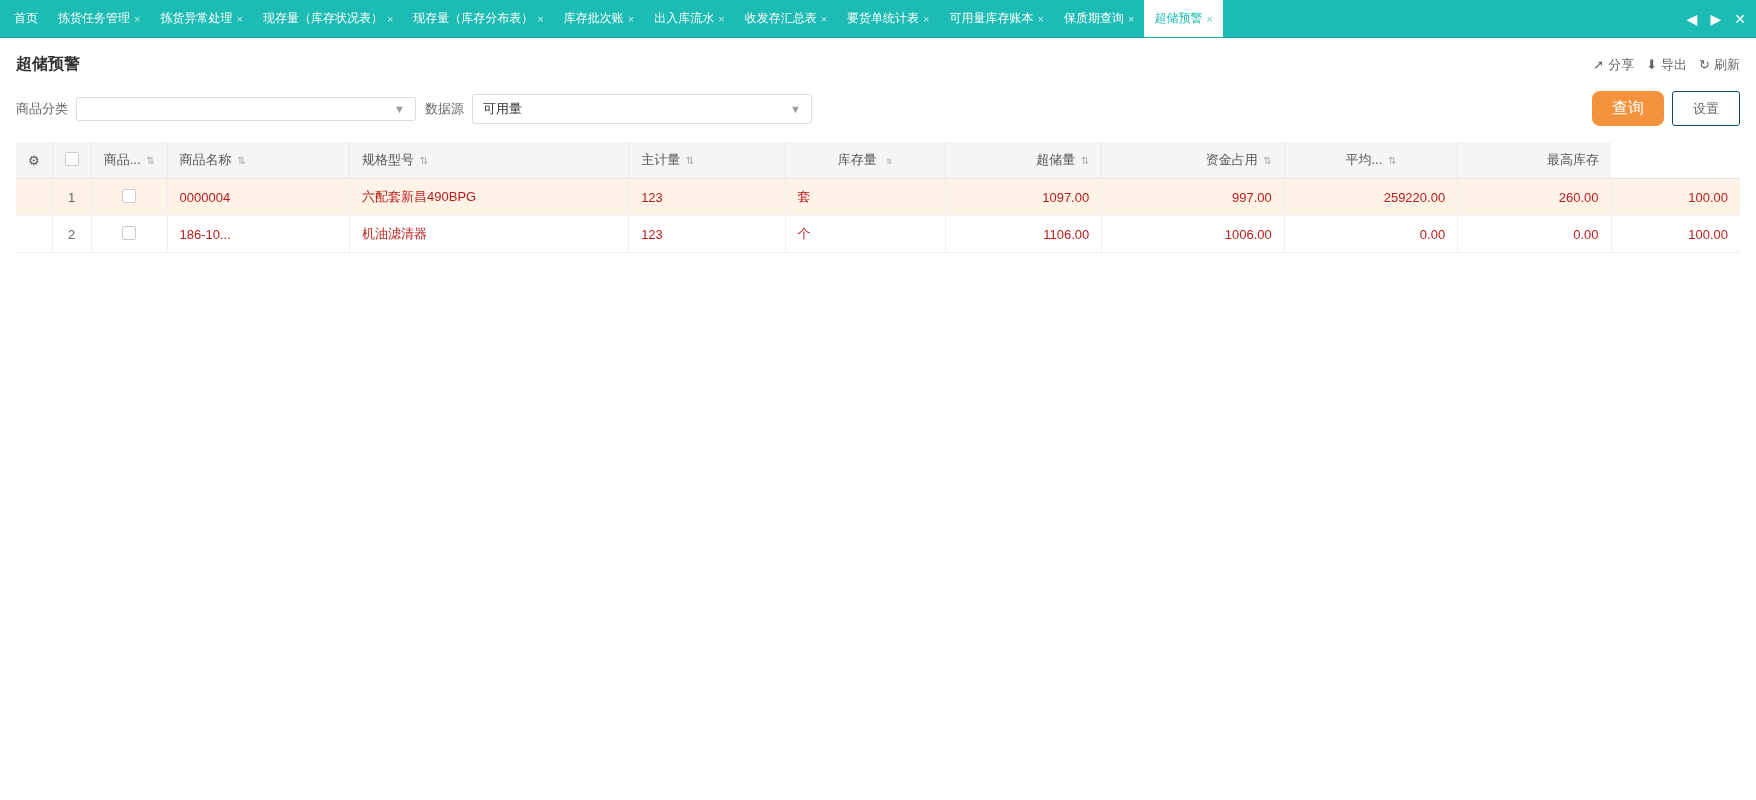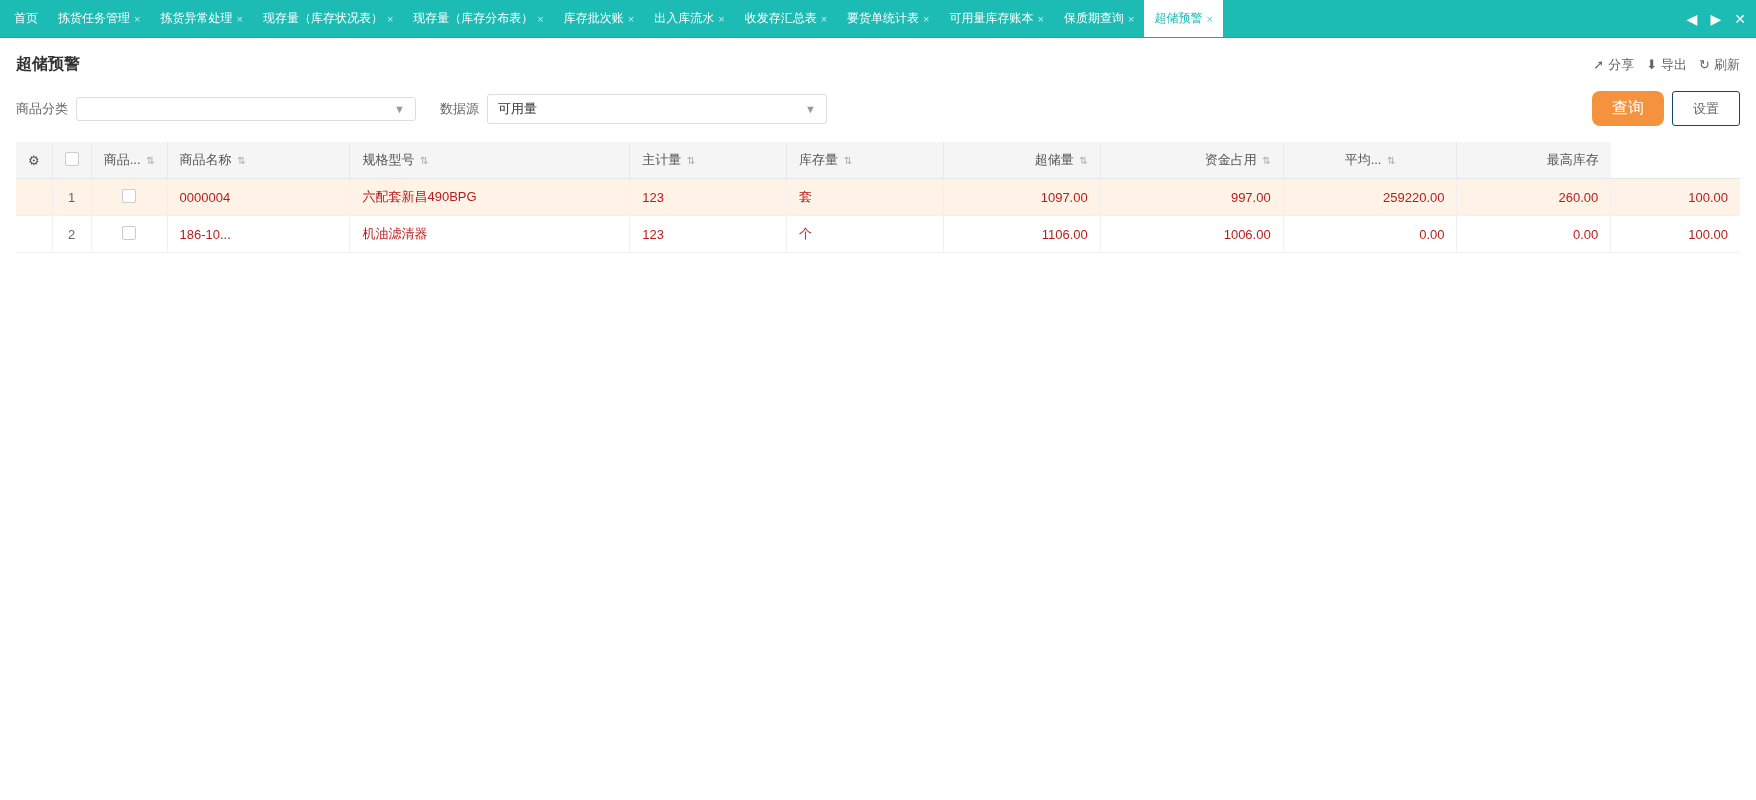--- a/index.html
+++ b/index.html
@@ -79,21 +79,21 @@
       gap: 4px;
       color: #666;
       cursor: pointer;
       font-size: 13px;
     }
 
     
     .filter-row {
       display: flex;
       align-items: center;
-      gap: 24px;
+      gap: 9px;
       margin-bottom: 16px;
     }
     .filter-item {
       display: flex;
       align-items: center;
       gap: 8px;
     }
     .filter-label {
       color: #666;
       font-size: 13px;
@@ -313,21 +313,21 @@
           <span class="sort-icon">⇅</span>
         </th>
         <th>
           <span>规格型号</span>
           <span class="sort-icon">⇅</span>
         </th>
         <th>
           <span>主计量</span>
           <span class="sort-icon">⇅</span>
         </th>
-        <th style="text-align:left;">
+        <th style="text-align:center;font-family:Liberation Mono, monospace;">
           <span>库存量</span>
           <span class="sort-icon">⇅</span>
         </th>
         <th style="text-align:right;">
           <span>超储量</span>
           <span class="sort-icon">⇅</span>
         </th>
         <th style="text-align:right;">
           <span>资金占用</span>
           <span class="sort-icon">⇅</span>

